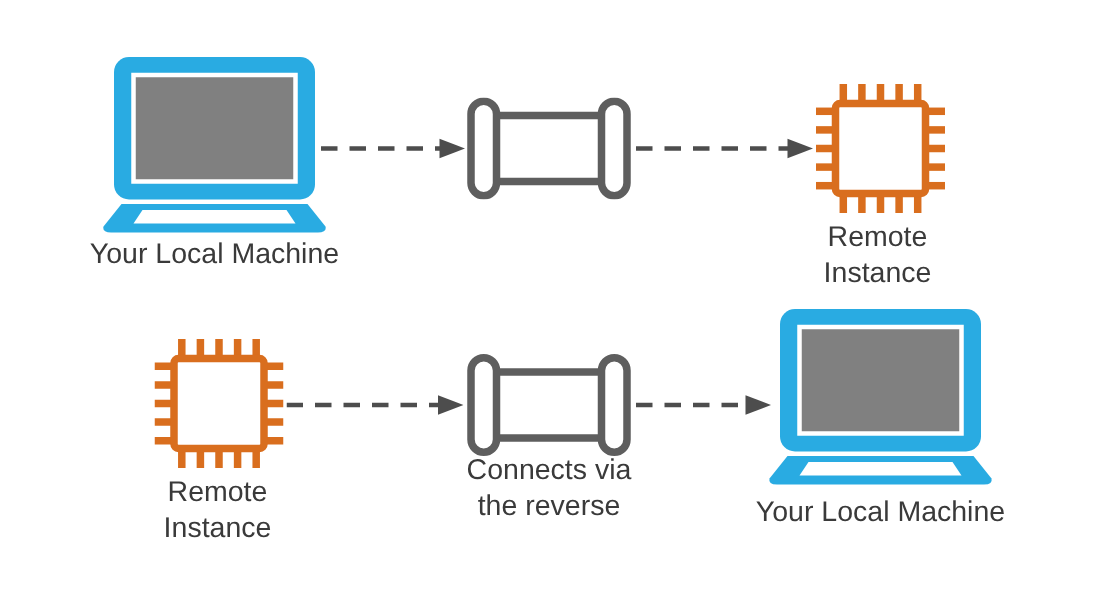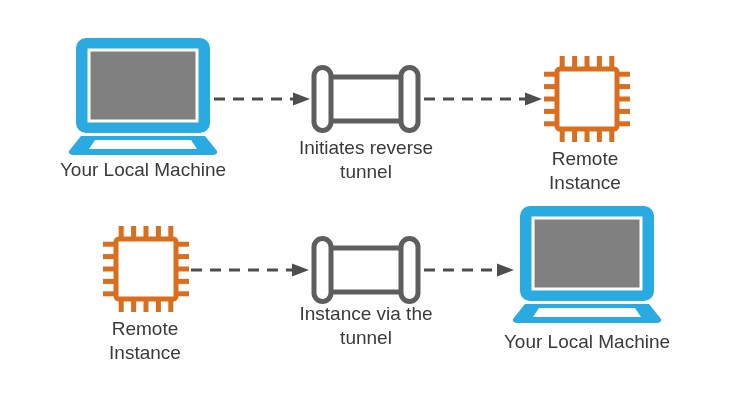--- a/index.html
+++ b/index.html
@@ -97,21 +97,20 @@
           <line x1="73" y1="30.6" x2="86" y2="30.6"></line>
           <line x1="73" y1="43" x2="86" y2="43"></line>
           <line x1="73" y1="55.4" x2="86" y2="55.4"></line>
           <line x1="73" y1="67.8" x2="86" y2="67.8"></line>
       </g>
       <rect class="chip-body" x="13" y="13" width="60" height="60" rx="3"></rect>
     </svg>
   </div>
 
   <div class="label" style="left:43px; top:158px; width:200px;">Your Local Machine</div>
-  <div class="label" style="left:286px; top:136px; width:160px;">Initiates reverse tunnel</div>
   <div class="label" style="left:530px; top:147px; width:110px;">Remote Instance</div>
 
   <div class="node" style="left:103px; top:226px;">
     <svg width="86" height="86" viewBox="0 0 86 86">
       <g class="chip-pins">
         <line x1="18.2" y1="0" x2="18.2" y2="13"></line>
           <line x1="30.6" y1="0" x2="30.6" y2="13"></line>
           <line x1="43" y1="0" x2="43" y2="13"></line>
           <line x1="55.4" y1="0" x2="55.4" y2="13"></line>
           <line x1="67.8" y1="0" x2="67.8" y2="13"></line>
@@ -161,16 +160,16 @@
   <div class="node" style="left:512px; top:206px;">
     <svg width="150" height="120" viewBox="0 0 150 120">
       <rect class="laptop-shell" x="8" y="0" width="134" height="95" rx="10"></rect>
       <rect class="laptop-screen" x="21" y="12" width="108" height="71"></rect>
       <path class="laptop-shell" d="M13,98 L137,98 L149,113 Q150,117 144,117 L6,117 Q0,117 1,113 Z"></path>
       <path class="laptop-slot" d="M27,102 L123,102 L129,111 L21,111 Z"></path>
     </svg>
   </div>
 
   <div class="label" style="left:90px; top:317px; width:110px;">Remote Instance</div>
-  <div class="label" style="left:296px; top:302px; width:140px;">Instance via the tunnel</div>
+  <div class="label" style="left:296px; top:302px; width:140px;">Connects via the reverse</div>
   <div class="label" style="left:487px; top:330px; width:200px;">Your Local Machine</div>
 
 </div>
 
 </body></html>

